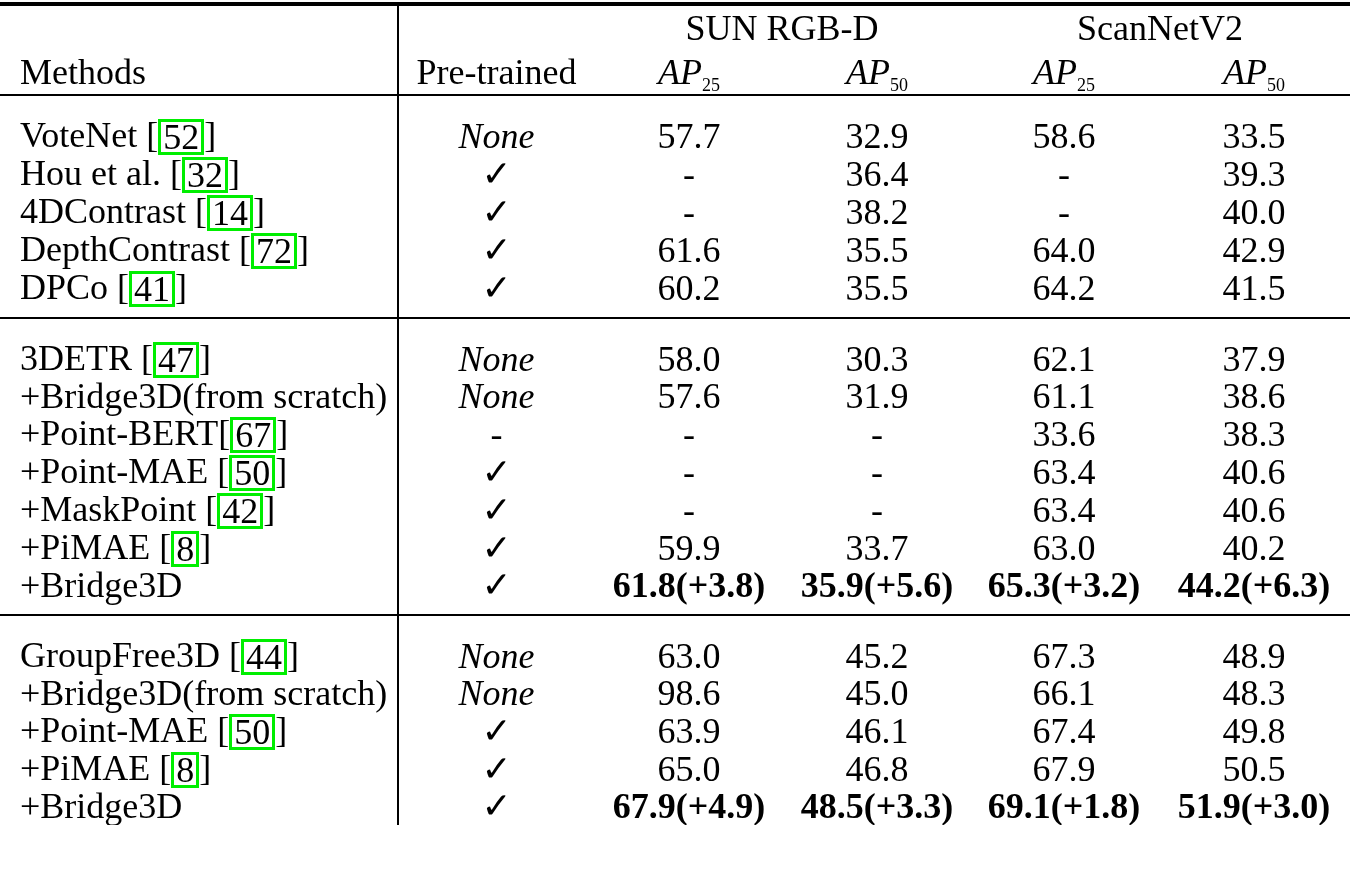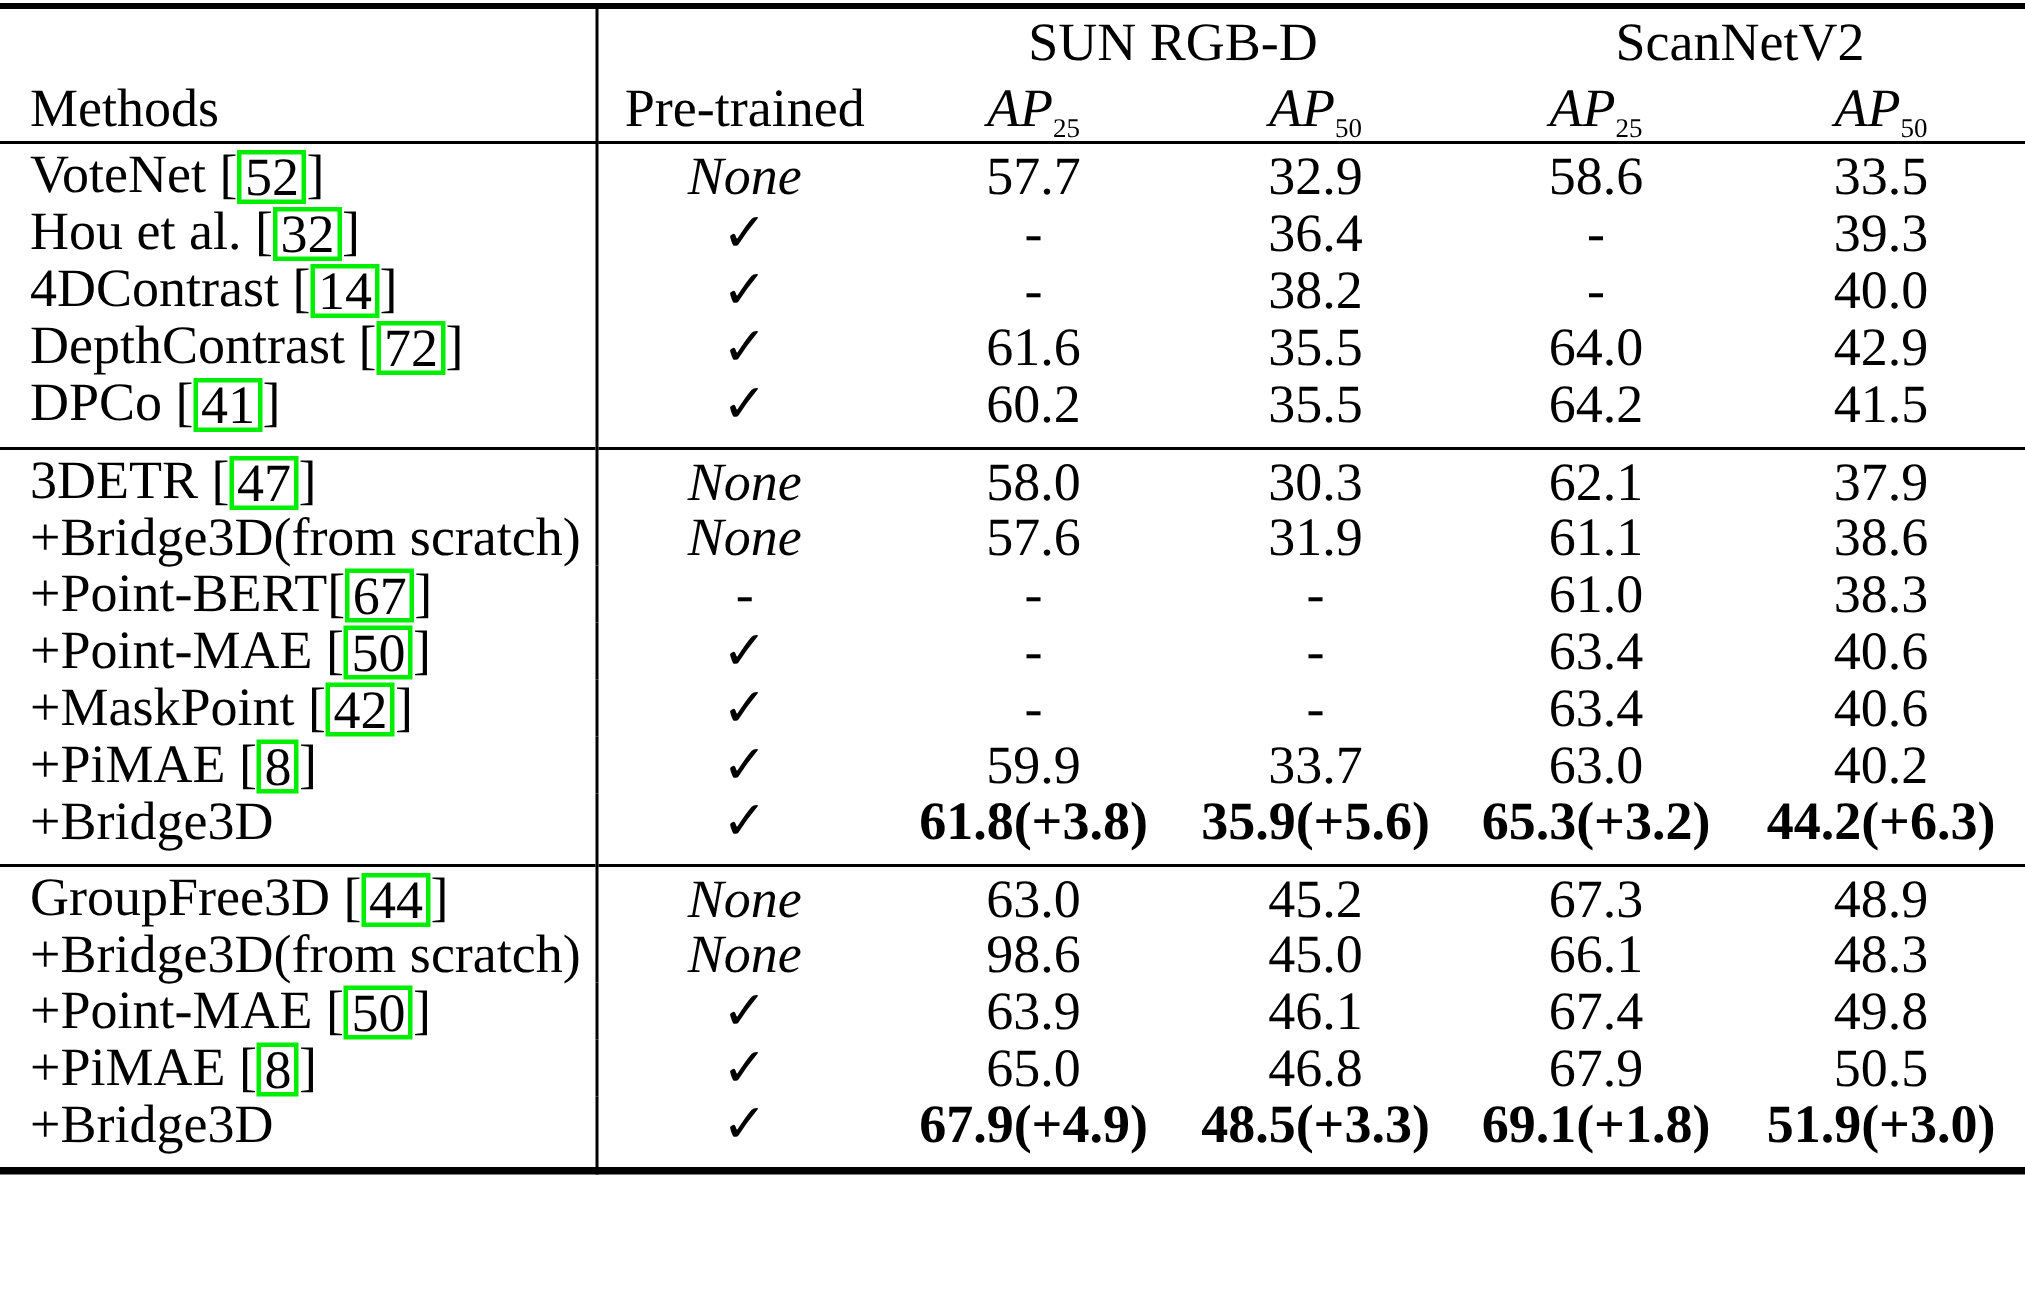--- a/index.html
+++ b/index.html
@@ -24,21 +24,21 @@
   thead tr.group-row th { height:44px; }
   thead tr.cols-row th { height:44px; border-bottom:2px solid #000; }
   .col1 { border-right:2px solid #000; }
   th.group-h { text-align:center; }
   th.methods-h { text-align:left; padding-left:20px; }
   th.pre-h, th.ap-h { text-align:center; }
   .ap-label { font-style:italic; }
   .ap-sub { font-size:18px; vertical-align:-7px; line-height:0; }
   tbody td { height:37px; }
   tbody.sep { border-bottom:2px solid #000; }
-  tbody tr:first-child td { padding-top:2px; }
+  tbody tr:first-child td { padding-top:21px; }
   tbody tr:last-child td { padding-bottom:10px; }
   td.method-cell { text-align:left; padding-left:20px; }
   td.pre-cell, td.val { text-align:center; }
   td.pre-cell.none { font-style:italic; }
   td.val.bold { font-weight:bold; }
   .citebox {
     display:inline-block;
     border:3px solid #00ee00;
     padding:0 2px;
     line-height:30px;
@@ -132,21 +132,21 @@
           <td class="val">57.6</td>
           <td class="val">31.9</td>
           <td class="val">61.1</td>
           <td class="val">38.6</td>
         </tr>
         <tr>
           <td class="method-cell col1"><span>+Point-BERT</span><span>[<span class="citebox" style="border-color: rgb(0, 238, 0);">67</span>]</span></td>
           <td class="pre-cell">-</td>
           <td class="val">-</td>
           <td class="val">-</td>
-          <td class="val">61.0</td>
+          <td class="val">33.6</td>
           <td class="val">38.3</td>
         </tr>
         <tr>
           <td class="method-cell col1"><span>+Point-MAE</span><span> [<span class="citebox" style="border-color: rgb(0, 238, 0);">50</span>]</span></td>
           <td class="pre-cell check">✓</td>
           <td class="val">-</td>
           <td class="val">-</td>
           <td class="val">63.4</td>
           <td class="val">40.6</td>
         </tr>

